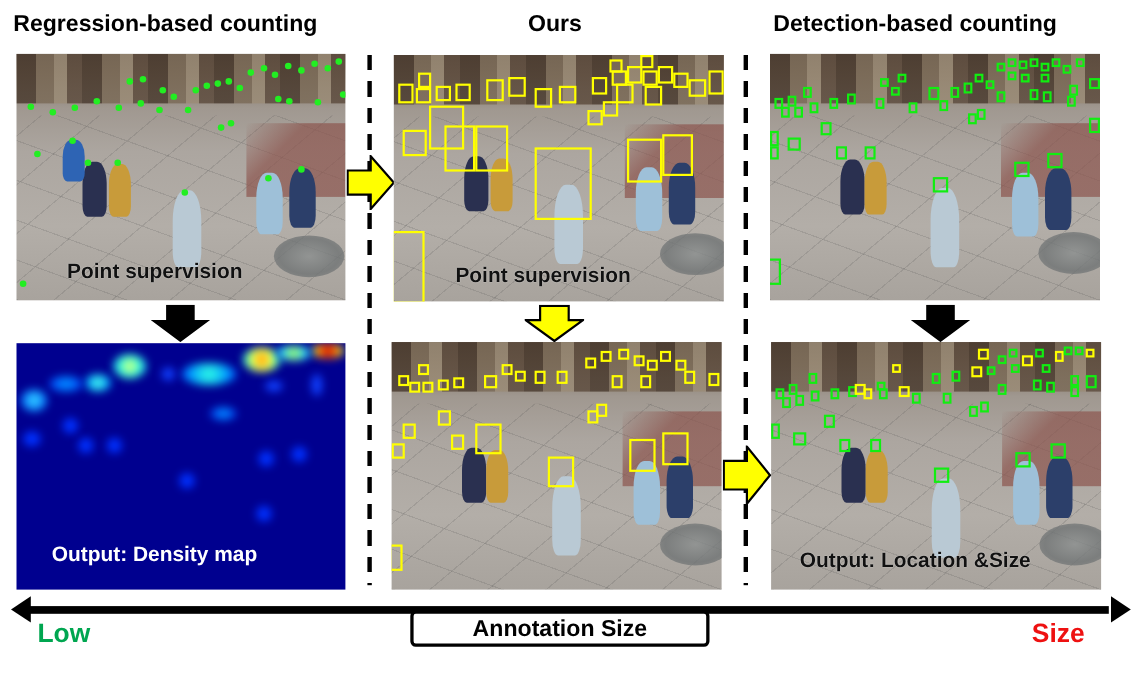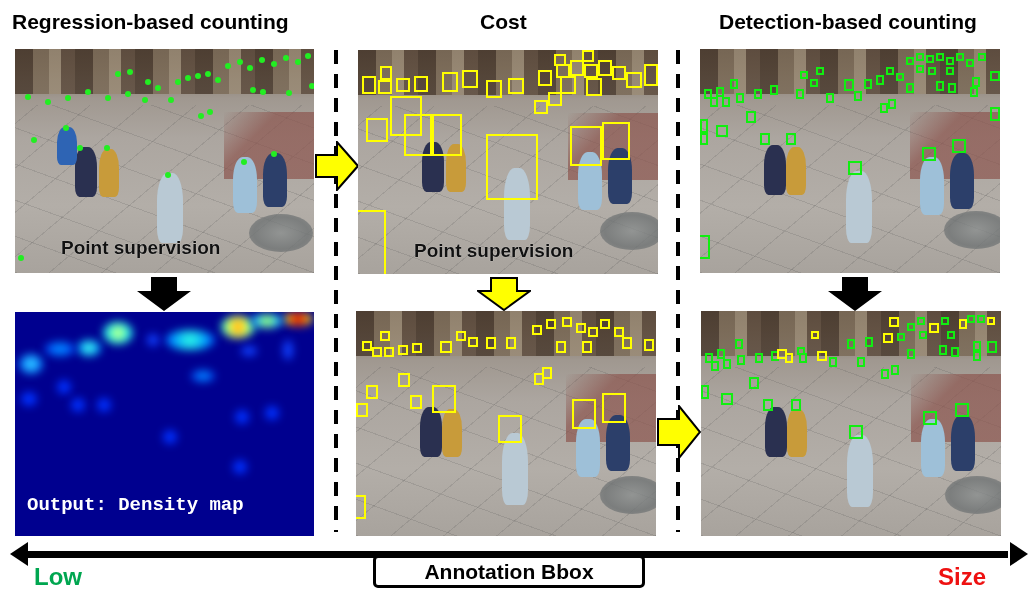--- a/index.html
+++ b/index.html
@@ -76,22 +76,22 @@
     border: 3px solid #000; border-radius: 5px; background: #fff;
     font-weight: bold; font-size: 21px; text-align: center; line-height: 27px; color: #000;
   }
   .low { position: absolute; left: 34px; top: 563px; font-weight: bold; font-size: 24px; color: #00a650; }
   .high { position: absolute; left: 938px; top: 563px; font-weight: bold; font-size: 24px; color: #ee1111; }
 </style>
 </head>
 <body>
 
 <div class="col-title" style="left:12px;">Regression-based counting</div>
-<div class="col-title" style="left:480px;">Cost</div>
-<div class="col-title" style="left:703px;margin-left:16px;">Detection-based counting</div>
+<div class="col-title" style="left:480px;">Ours</div>
+<div class="col-title" style="left:703px;">Detection-based counting</div>
 
 <div class="dashed-v" style="left:334px;"></div>
 <div class="dashed-v" style="left:676px;"></div>
 
 <div class="panel scene" style="left:15px; top:49px; width:299px; height:224px;">
   <div class="storefront"></div>
   <div class="tiles"></div>
   <div class="redfloor"></div>
   <div class="manhole" style="left:234px; top:165px;"></div>
   <div class="person" style="left:142px; top:124px; width:26px; height:70px; background:#b9c9d4;"></div>
@@ -162,21 +162,21 @@
   <div class="blob" style="left:268px; top:28px; width:10px; height:20px; background:#1040ff;"></div>
   <div class="blob" style="left:226px; top:34px; width:16px; height:10px; background:#1040ff;"></div>
   <div class="blob" style="left:42px; top:68px; width:14px; height:14px; background:#0030ff;"></div>
   <div class="blob" style="left:6px; top:80px; width:16px; height:14px; background:#0030ff;"></div>
   <div class="blob" style="left:56px; top:86px; width:14px; height:14px; background:#0030ff;"></div>
   <div class="blob" style="left:82px; top:86px; width:14px; height:14px; background:#0030ff;"></div>
   <div class="blob" style="left:220px; top:98px; width:14px; height:14px; background:#0030ff;"></div>
   <div class="blob" style="left:250px; top:94px; width:14px; height:14px; background:#0030ff;"></div>
   <div class="blob" style="left:148px; top:118px; width:14px; height:14px; background:#0030ff;"></div>
   <div class="blob" style="left:218px; top:148px; width:14px; height:14px; background:#0030ff;"></div>
-  <div class="panel-label light" style="left:12px; top:182px;font-family:Liberation Mono, monospace;">Output: Density map</div>
+  <div class="panel-label light" style="left:32px; top:182px;">Output: Density map</div>
 </div>
 
 <div class="arrow" style="position:absolute; left:315px; top:141px;">
   <svg width="44" height="50" viewBox="0 0 44 50">
       <polygon points="1,14 22,14 22,1 43,25 22,49 22,36 1,36" fill="#ffff00" stroke="#000" stroke-width="2"></polygon>
     </svg>
 </div>
 
 <div class="panel scene" style="left:358px; top:50px; width:300px; height:224px;">
   <div class="storefront"></div>
@@ -396,20 +396,21 @@
   <div class="gbox" style="left:164px; top:26px; width:8px; height:10px;"></div>
   <div class="gbox" style="left:146px; top:28px; width:8px; height:10px;"></div>
   <div class="gbox" style="left:196px; top:22px; width:8px; height:8px;"></div>
   <div class="gbox" style="left:206px; top:12px; width:8px; height:8px;"></div>
   <div class="gbox" style="left:216px; top:6px; width:8px; height:8px;"></div>
   <div class="gbox" style="left:240px; top:6px; width:8px; height:8px;"></div>
   <div class="gbox" style="left:266px; top:4px; width:8px; height:8px;"></div>
   <div class="gbox" style="left:276px; top:4px; width:8px; height:8px;"></div>
   <div class="gbox" style="left:218px; top:20px; width:8px; height:8px;"></div>
   <div class="gbox" style="left:246px; top:20px; width:8px; height:8px;"></div>
+  <div class="panel-label" style="left:26px; top:188px;">Output: Location &amp;Size</div>
 </div>
 
 <div class="axis-line"></div>
 <div class="axis-head-left"></div>
 <div class="axis-head-right"></div>
-<div class="cost-box">Annotation Bbox</div>
+<div class="cost-box">Annotation Size</div>
 <div class="low">Low</div>
 <div class="high">Size</div>
 
 </body></html>

